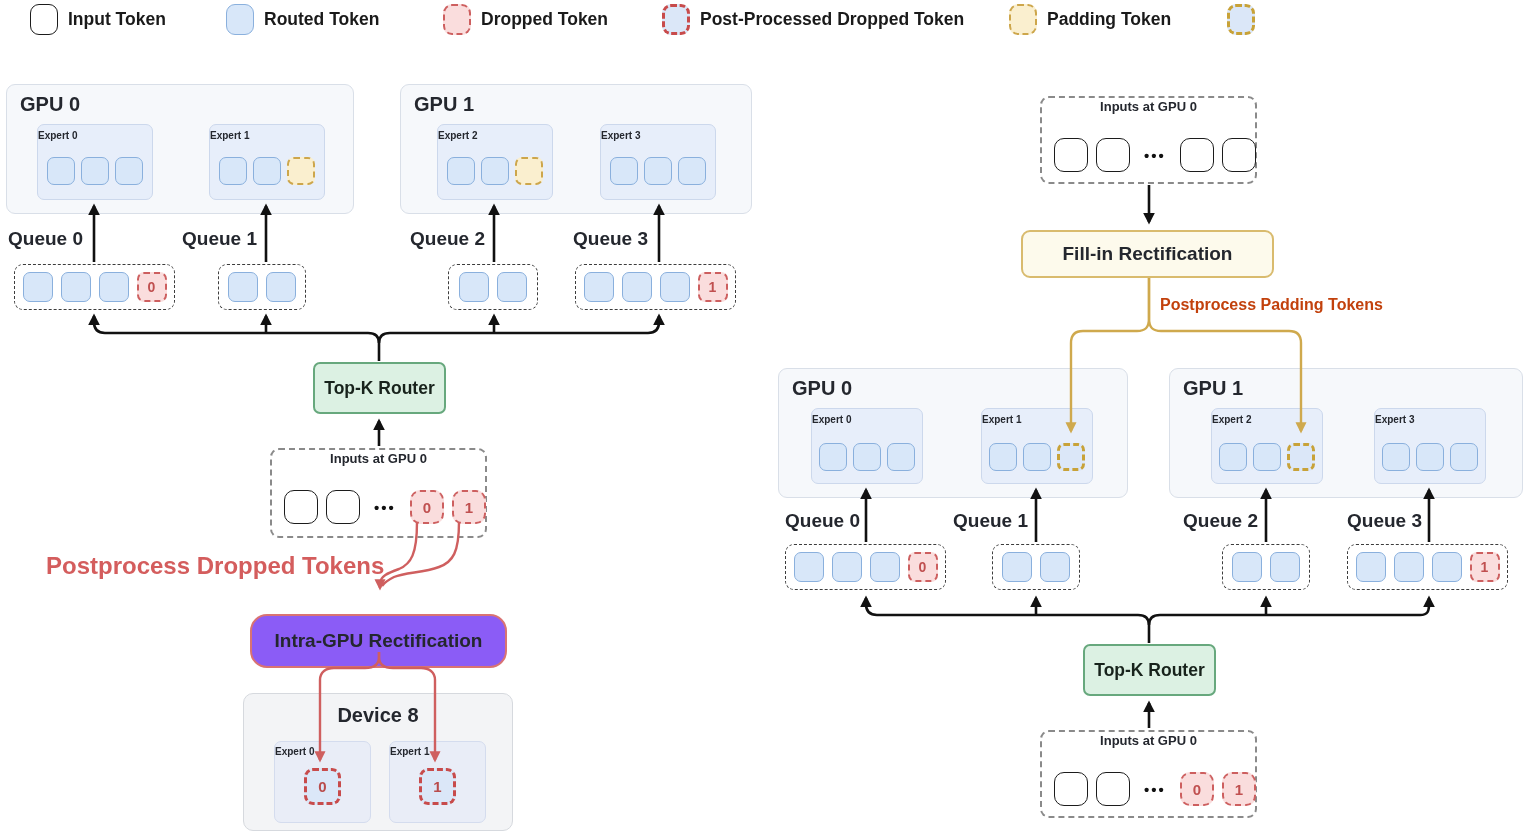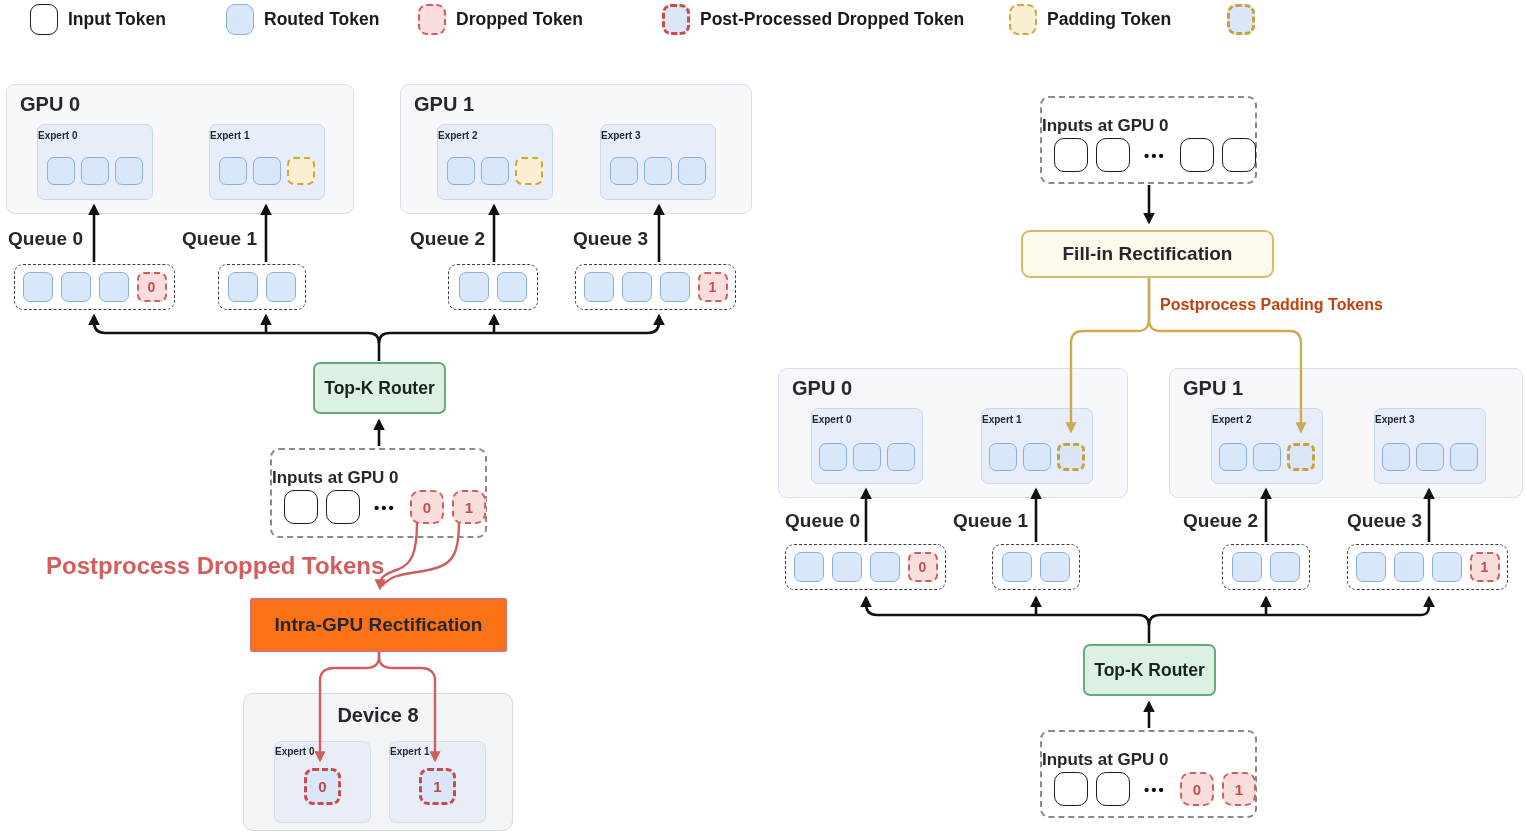--- a/index.html
+++ b/index.html
@@ -32,29 +32,29 @@
   .token-row{position:absolute;top:32px;left:0;right:0;display:flex;justify-content:center;align-items:center;gap:6px;}
 
   
   .queue-label{font-size:19px;white-space:nowrap;}
   .queue-box{border:1.6px dashed #3c3c3c;border-radius:9px;background:#fff;display:flex;
              align-items:center;justify-content:center;gap:8px;}
   .queue-box .token{width:30px;height:30px;}
 
   
   .inputs-box{border:2px dashed #8a8a8a;border-radius:9px;background:#fff;}
-  .inputs-label{position:absolute;top:18px;left:0;right:0;text-align:left;font-size:17px;}
+  .inputs-label{position:absolute;top:1px;left:0;right:0;text-align:center;font-size:13px;}
   .inputs-row{position:absolute;left:12px;top:40px;right:8px;display:flex;align-items:center;gap:8px;}
   .inputs-row .token{width:34px;height:34px;border-radius:10px;font-size:15px;}
 
   
   .router{background:#dcf1e3;border:2px solid #67a87d;border-radius:7px;display:flex;
           align-items:center;justify-content:center;font-size:17.5px;color:#18231c;}
-  .rect-red{background:#f97316;border:2px solid #d97373;border-radius:2px;display:flex;
-            align-items:center;justify-content:center;font-size:19px;}
+  .rect-red{background:#8b5cf6;border:2px solid #d97373;border-radius:17px;display:flex;
+            align-items:center;justify-content:center;font-size:19px;margin-top:16px;}
   .rect-gold{background:#fdfaec;border:2px solid #d9bb6e;border-radius:9px;display:flex;
              align-items:center;justify-content:center;font-size:19px;}
   .ann-red{color:#d45d5d;font-size:24px;white-space:nowrap;}
   .ann-gold{color:#c2410c;font-size:16px;white-space:nowrap;}
 
   
   .device-box{background:#f3f4f6;border:1.5px solid #d6d9de;border-radius:10px;}
   .device-label{position:absolute;top:10px;left:0;right:0;text-align:center;font-size:20px;}
   .device-expert{position:absolute;background:#e9edf7;border:1px solid #d4dcee;border-radius:7px;}
   .device-expert .expert-label{top:4px;}
@@ -74,21 +74,21 @@
           <span class="token t-input"></span>
         </span>
       <span class="legend-label">Input Token</span>
     </div>
     <div class="legend-item" style="left:226px">
       <span class="lg-swatch">
           <span class="token t-routed"></span>
         </span>
       <span class="legend-label">Routed Token</span>
     </div>
-    <div class="legend-item" style="left:418px">
+    <div class="legend-item" style="left:443px">
       <span class="lg-swatch">
           <span class="token t-dropped"></span>
         </span>
       <span class="legend-label">Dropped Token</span>
     </div>
     <div class="legend-item" style="left:662px">
       <span class="lg-swatch">
           <span class="token t-pp-dropped"></span>
         </span>
       <span class="legend-label">Post-Processed Dropped Token</span>

